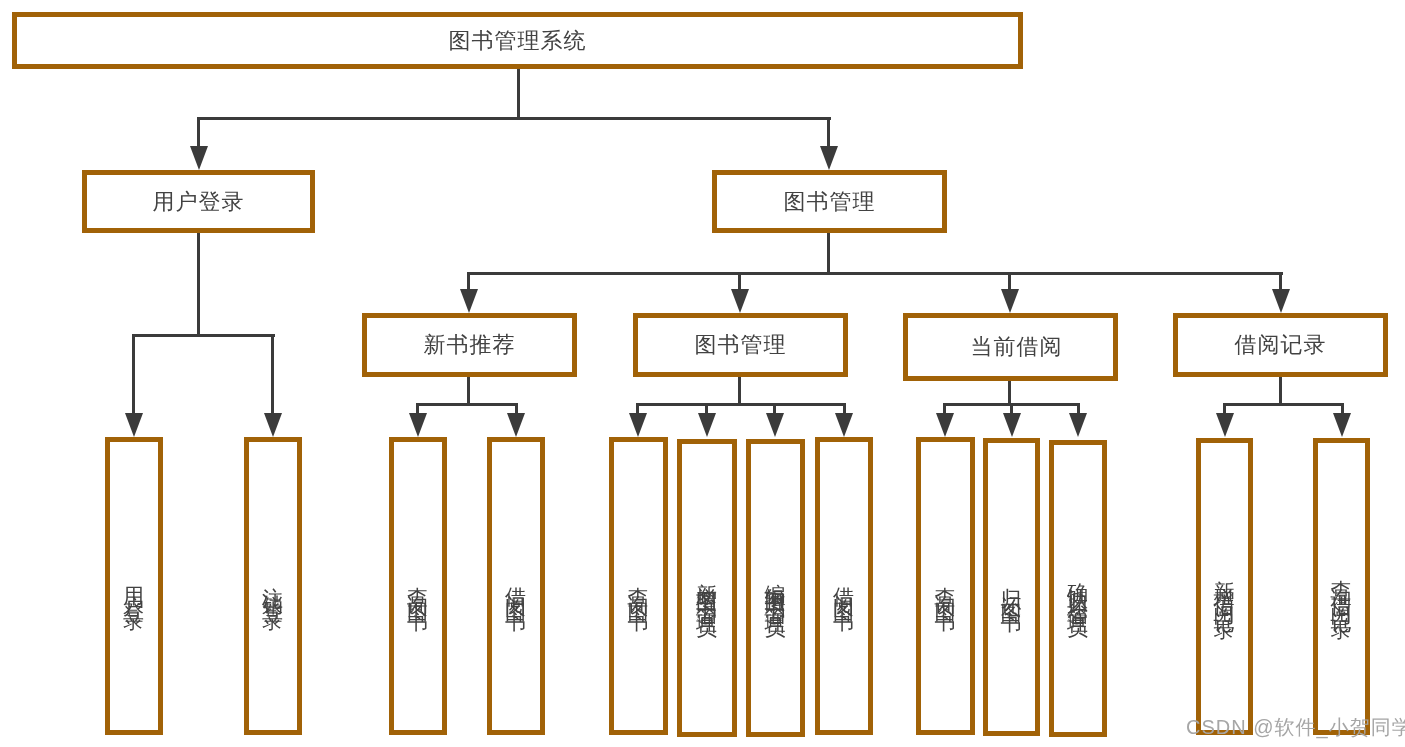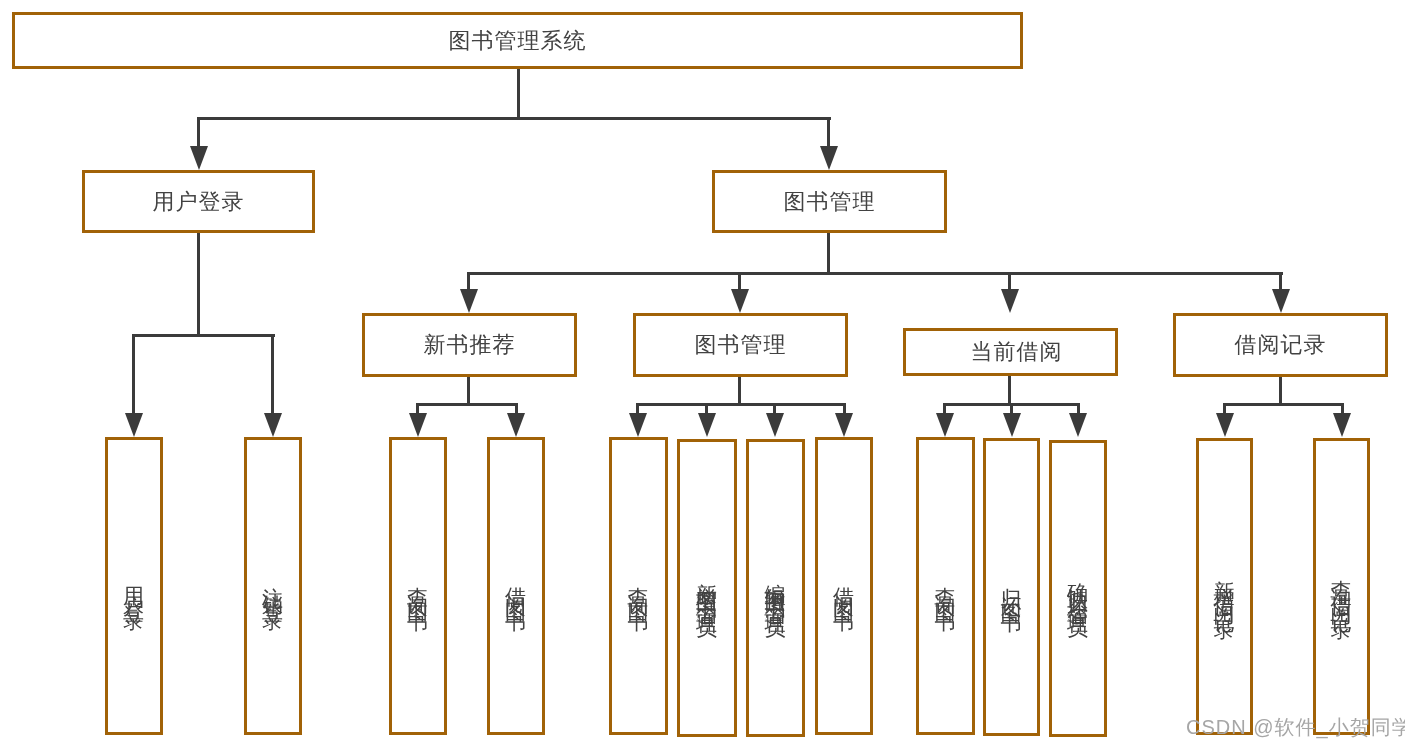--- a/index.html
+++ b/index.html
@@ -11,21 +11,21 @@
   .canvas {
     position: relative;
     width: 1405px;
     height: 747px;
     background: #ffffff;
     overflow: hidden;
   }
   .node {
     position: absolute;
     box-sizing: border-box;
-    border: 3px solid #a16207;
+    border: 5px solid #a16207;
     background: #ffffff;
     display: flex;
     align-items: center;
     justify-content: center;
     color: #424242;
     font-size: 22px;
     letter-spacing: 1px;
     z-index: 2;
   }
   .leaf {
@@ -81,21 +81,21 @@
   <div class="node" style="left:362px; top:313px; width:215px; height:64px;">
     <span>新书推荐</span>
   </div>
 
   <div class="node" style="left:712px; top:170px; width:235px; height:63px;">
     <span>图书管理</span>
   </div>
   <div class="node" style="left:633px; top:313px; width:215px; height:64px;">
     <span>图书管理</span>
   </div>
-  <div class="node" style="left:903px; top:328px; width:215px; height:48px;padding-left:12px;">
+  <div class="node" style="left:903px; top:313px; width:215px; height:68px;padding-left:12px;">
     <span>当前借阅</span>
   </div>
   <div class="node" style="left:1173px; top:313px; width:215px; height:64px;">
     <span>借阅记录</span>
   </div>
 
   <div class="node leaf" style="left:105px; top:437px; width:58px; height:298px;">
     <span class="vtext">用户登录</span>
   </div>
   <div class="node leaf" style="left:244px; top:437px; width:58px; height:298px;">

